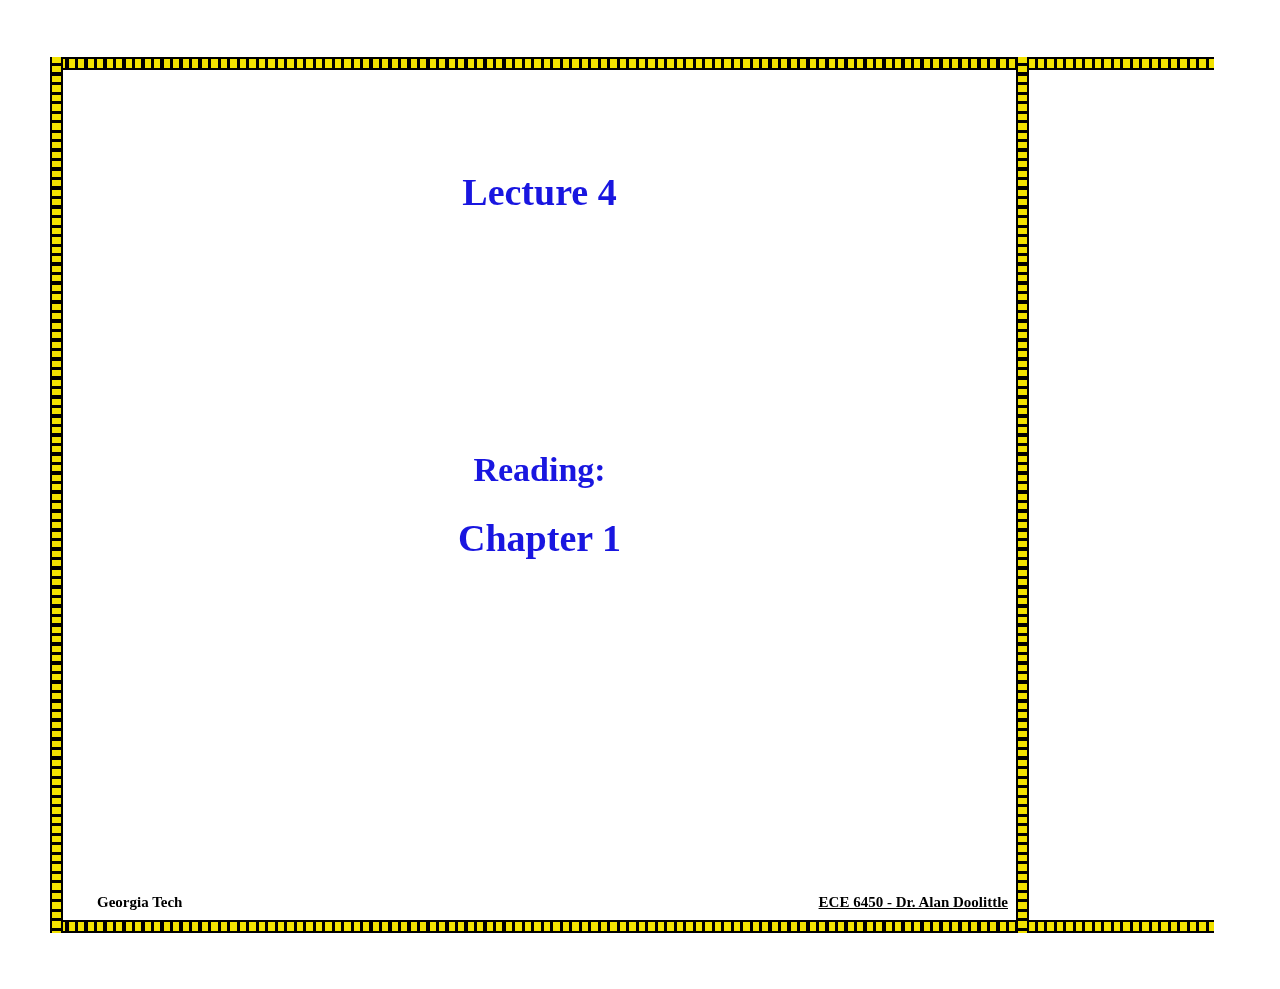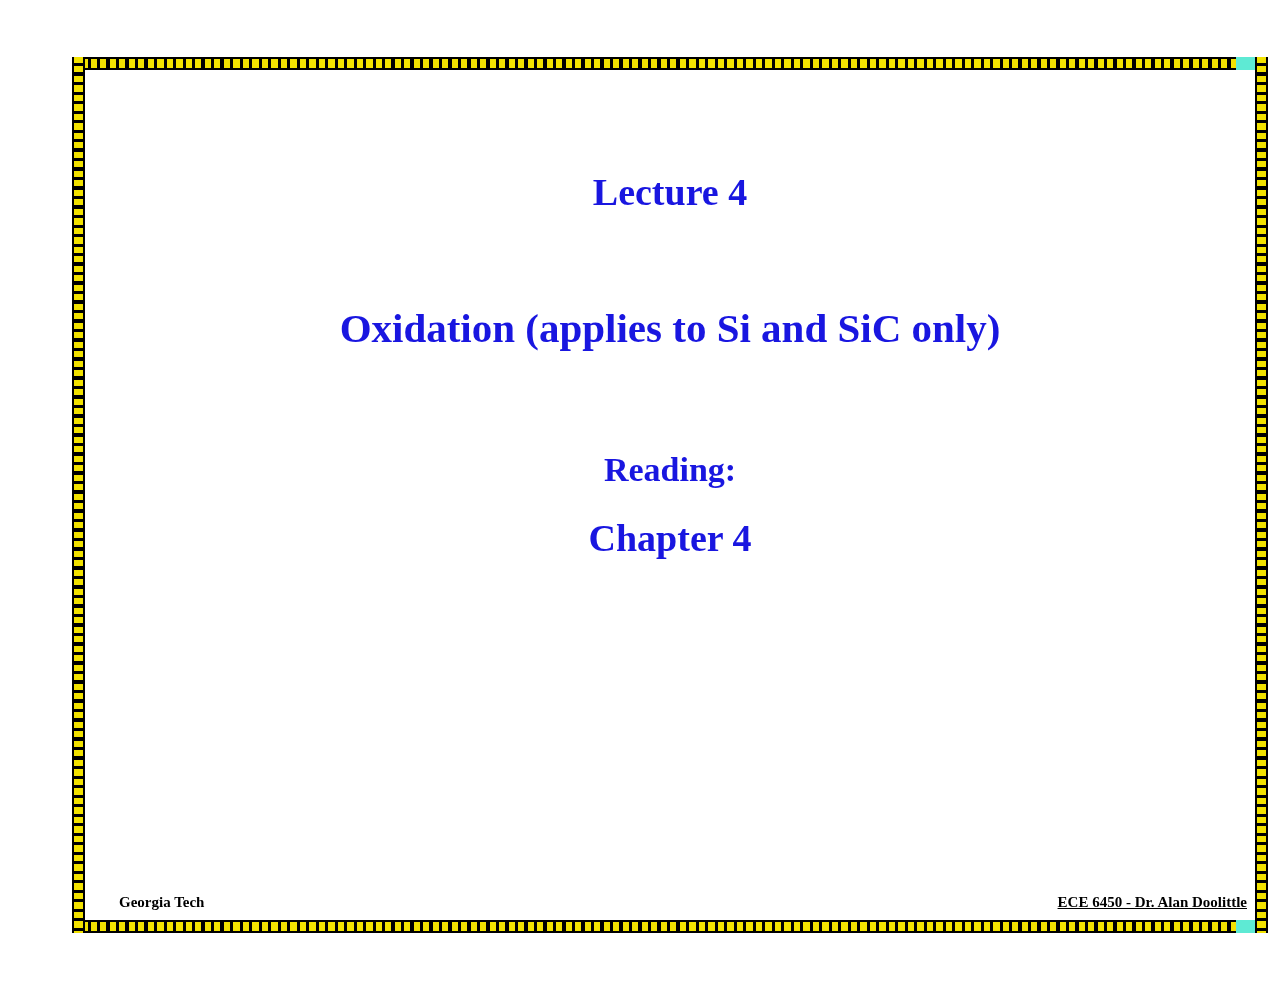--- a/index.html
+++ b/index.html
@@ -12,25 +12,25 @@
     width: 1280px;
     height: 989px;
     font-family: "Liberation Serif", "DejaVu Serif", serif;
     overflow: hidden;
     position: relative;
   }
 
   
   #slide {
     position: absolute;
-    left: 72px;
+    left: 50px;
     top: 57px;
-    width: 1196px;
+    width: 979px;
     height: 876px;
-    background: #5eead4;
+    background: #fca5a5;
     box-sizing: border-box;
   }
 
   
   .frame-bar {
     position: absolute;
     background-color: #000000;
   }
   
   .frame-bar.horiz {
@@ -159,25 +159,24 @@
 
   <div id="frame-top" class="frame-bar horiz"></div>
   <div id="frame-bottom" class="frame-bar horiz"></div>
   <div id="frame-left" class="frame-bar vert"></div>
   <div id="frame-right" class="frame-bar vert"></div>
 
   <div id="slide-body">
 
     <div id="line-lecture" class="title-block">Lecture 4</div>
 
-    <div id="line-subject" class="title-block">Oxidation (applies to Si and SiC only)</div>
 
     <div id="line-reading-label" class="title-block">Reading:</div>
 
-    <div id="line-reading-value" class="title-block">Chapter 4</div>
+    <div id="line-reading-value" class="title-block">Chapter 1</div>
 
     <div id="footer">
       <div id="footer-left" class="footer-text">Georgia Tech</div>
       <div id="footer-right" class="footer-text">ECE 6450 - Dr. Alan Doolittle</div>
     </div>
 
   </div>
 </div>
 
 </body></html>

